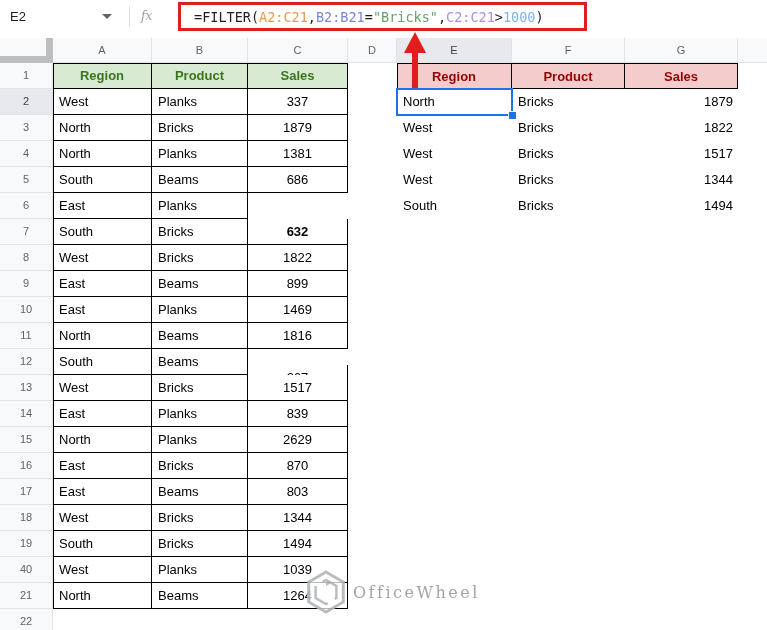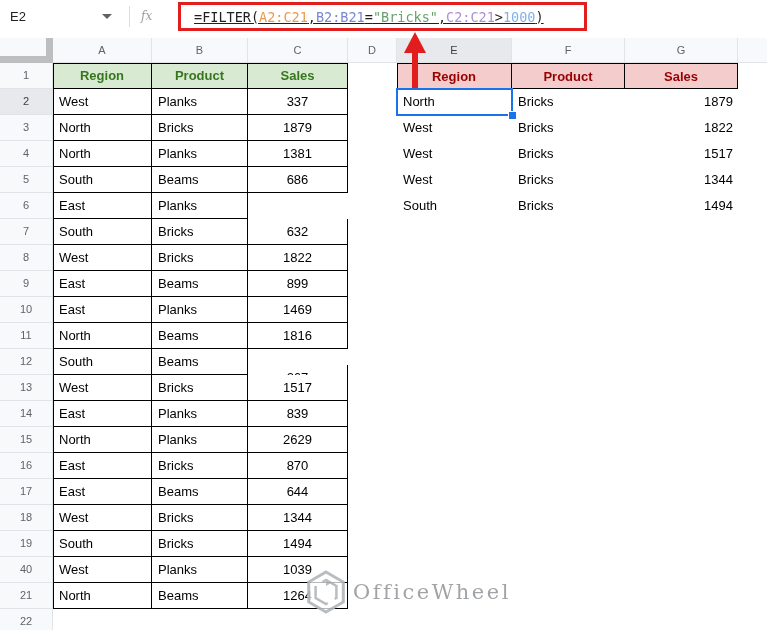--- a/index.html
+++ b/index.html
@@ -24,21 +24,21 @@
   #fx {
     position:absolute; left:141px; top:5px; width:24px; height:22px;
     font-family:"DejaVu Serif", serif; font-style:italic; font-size:12px;
     color:#9aa0a6; line-height:22px;
   }
   #formula-box {
     position:absolute; left:178px; top:2px; width:390px; height:23px;
     border:3px solid #e11d1d; background:#fff;
     display:flex; align-items:center; padding-left:13px; box-sizing:content-box;
     font-family:"DejaVu Sans Mono", monospace; font-size:13.5px; color:#1f1f1f;
-    white-space:pre; cursor:text;text-decoration:underline;
+    white-space:pre; cursor:text;
   }
   
   .colhdr {
     position:absolute; top:38px; height:25px; background:#f8f9fa;
     border-right:1px solid #e1e3e6; border-bottom:1px solid #e1e3e6; box-sizing:border-box;
     font-size:11px; color:#5f6368; text-align:center; line-height:24px; cursor:pointer;
   }
   .colhdr.hl { background:#e7e9ec; color:#3c4043; }
   .rowhdr {
     position:absolute; left:0; width:53px; height:26px; background:#f8f9fa;
@@ -80,21 +80,21 @@
     border:1px solid #fff; box-sizing:content-box; z-index:31; cursor:crosshair;
   }
   
   #arrow { position:absolute; left:402px; top:31px; z-index:40; pointer-events:none; }
   
   #watermark {
     position:absolute; left:305px; top:570px; z-index:35;
     display:flex; align-items:center; pointer-events:none; opacity:.92;
   }
   #wm-text {
-    font-family:"DejaVu Serif", serif; font-size:21px; letter-spacing:2.5px;
+    font-family:"DejaVu Serif", serif; font-size:16px; letter-spacing:2.5px;
     color:#9a9da0; margin-left:6px;
   }
 </style>
 </head>
 <body>
 
 <div id="screen">
 
   <div id="fbar">
     <div id="namebox">
@@ -153,21 +153,21 @@
         <div class="cell al" style="left: 152px; top: 141px; width: 96px;">Planks</div>
         <div class="cell ac" style="left: 248px; top: 141px; width: 100px;">1381</div>
         <div class="cell al" style="left: 53px; top: 167px; width: 99px;">South</div>
         <div class="cell al" style="left: 152px; top: 167px; width: 96px;">Beams</div>
         <div class="cell ac" style="left: 248px; top: 167px; width: 100px;">686</div>
         <div class="cell al" style="left: 53px; top: 193px; width: 99px;">East</div>
         <div class="cell al" style="left: 152px; top: 193px; width: 96px;">Planks</div>
         <div class="cell ac" style="left: 248px; top: 193px; width: 100px; margin-top: 41px;">1216</div>
         <div class="cell al" style="left: 53px; top: 219px; width: 99px;">South</div>
         <div class="cell al" style="left: 152px; top: 219px; width: 96px;">Bricks</div>
-        <div class="cell ac" style="left: 248px; top: 219px; width: 100px;">632</div>
+        <div class="cell ac" style="left: 248px; top: 219px; width: 100px; font-weight: bold;">632</div>
         <div class="cell al" style="left: 53px; top: 245px; width: 99px;">West</div>
         <div class="cell al" style="left: 152px; top: 245px; width: 96px;">Bricks</div>
         <div class="cell ac" style="left: 248px; top: 245px; width: 100px;">1822</div>
         <div class="cell al" style="left: 53px; top: 271px; width: 99px;">East</div>
         <div class="cell al" style="left: 152px; top: 271px; width: 96px;">Beams</div>
         <div class="cell ac" style="left: 248px; top: 271px; width: 100px;">899</div>
         <div class="cell al" style="left: 53px; top: 297px; width: 99px;">East</div>
         <div class="cell al" style="left: 152px; top: 297px; width: 96px;">Planks</div>
         <div class="cell ac" style="left: 248px; top: 297px; width: 100px;">1469</div>
         <div class="cell al" style="left: 53px; top: 323px; width: 99px;">North</div>
@@ -183,21 +183,21 @@
         <div class="cell al" style="left: 152px; top: 401px; width: 96px;">Planks</div>
         <div class="cell ac" style="left: 248px; top: 401px; width: 100px;">839</div>
         <div class="cell al" style="left: 53px; top: 427px; width: 99px;">North</div>
         <div class="cell al" style="left: 152px; top: 427px; width: 96px;">Planks</div>
         <div class="cell ac" style="left: 248px; top: 427px; width: 100px;">2629</div>
         <div class="cell al" style="left: 53px; top: 453px; width: 99px;">East</div>
         <div class="cell al" style="left: 152px; top: 453px; width: 96px;">Bricks</div>
         <div class="cell ac" style="left: 248px; top: 453px; width: 100px;">870</div>
         <div class="cell al" style="left: 53px; top: 479px; width: 99px;">East</div>
         <div class="cell al" style="left: 152px; top: 479px; width: 96px;">Beams</div>
-        <div class="cell ac" style="left: 248px; top: 479px; width: 100px;">644</div>
+        <div class="cell ac" style="left: 248px; top: 479px; width: 100px;">803</div>
         <div class="cell al" style="left: 53px; top: 505px; width: 99px;">West</div>
         <div class="cell al" style="left: 152px; top: 505px; width: 96px;">Bricks</div>
         <div class="cell ac" style="left: 248px; top: 505px; width: 100px;">1344</div>
         <div class="cell al" style="left: 53px; top: 531px; width: 99px;">South</div>
         <div class="cell al" style="left: 152px; top: 531px; width: 96px;">Bricks</div>
         <div class="cell ac" style="left: 248px; top: 531px; width: 100px;">1494</div>
         <div class="cell al" style="left: 53px; top: 557px; width: 99px;">West</div>
         <div class="cell al" style="left: 152px; top: 557px; width: 96px;">Planks</div>
         <div class="cell ac" style="left: 248px; top: 557px; width: 100px;">1039</div>
         <div class="cell al" style="left: 53px; top: 583px; width: 99px;">North</div>

